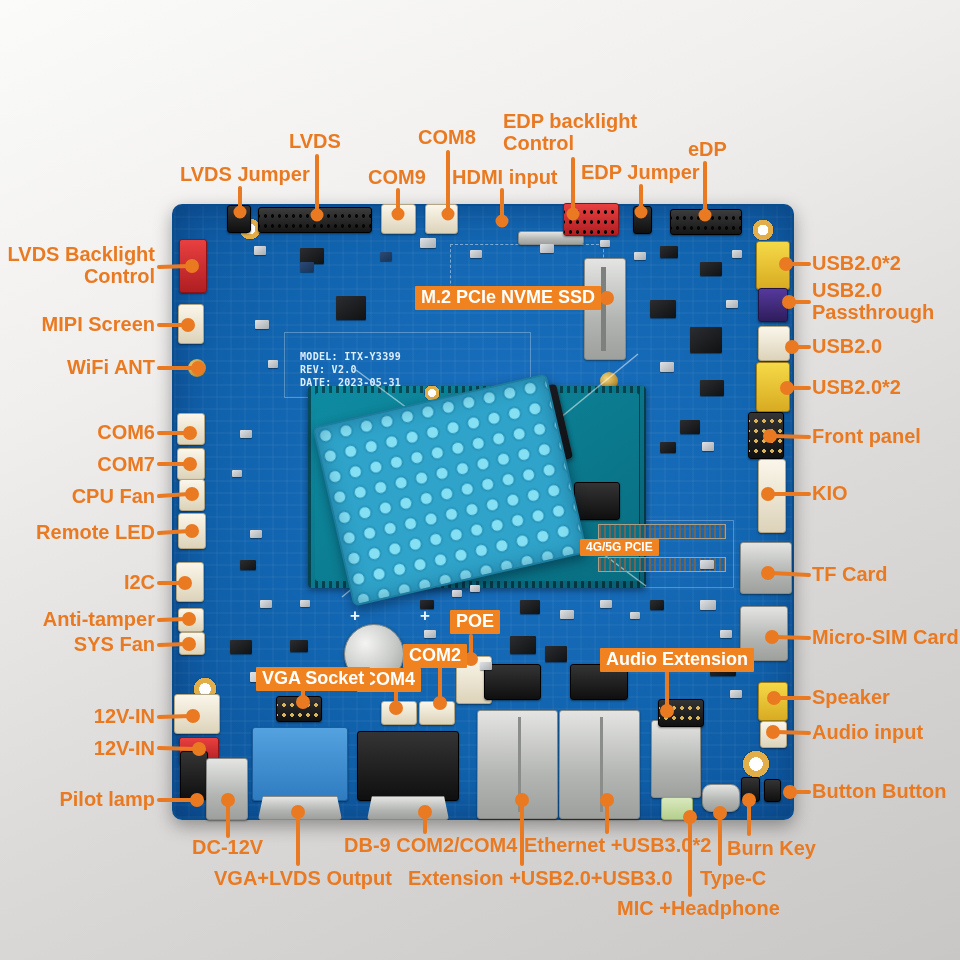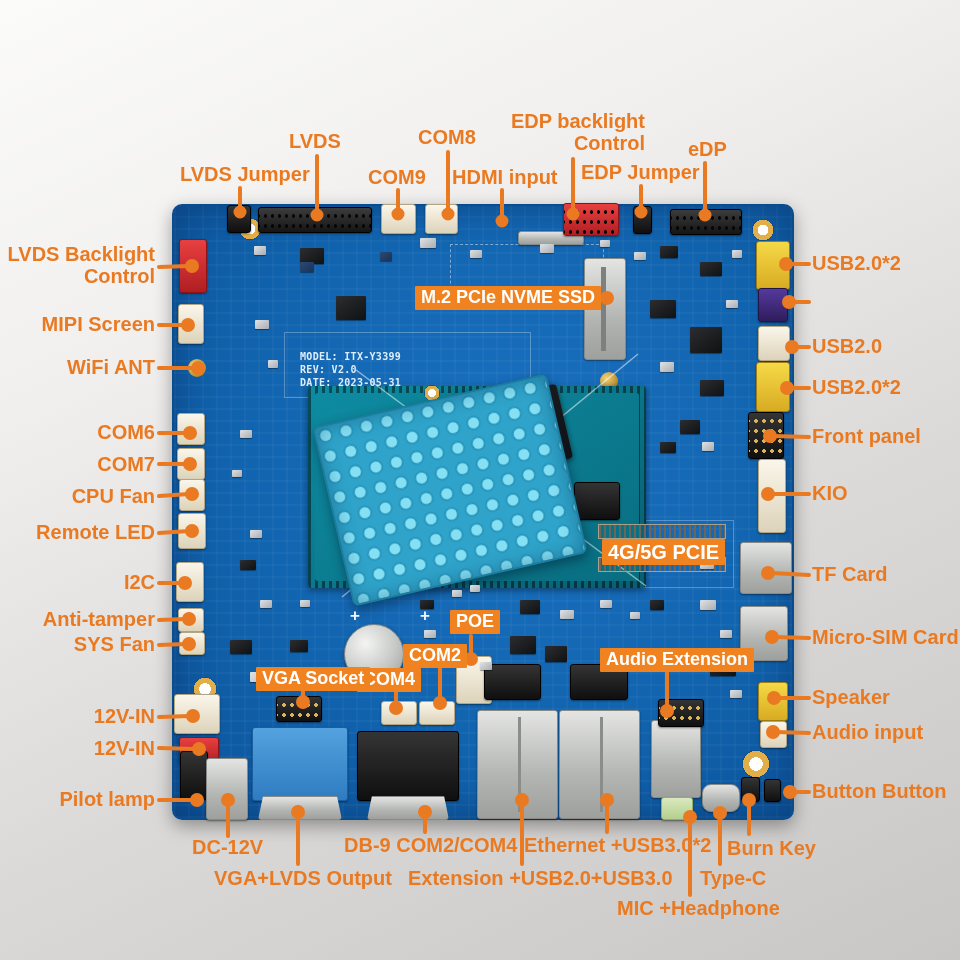--- a/index.html
+++ b/index.html
@@ -329,51 +329,52 @@
         <circle cx="607" cy="800" r="5"></circle>
       <line x1="690" y1="895" x2="690" y2="820"></line>
         <circle cx="690" cy="817" r="5"></circle>
       <line x1="720" y1="864" x2="720" y2="816"></line>
         <circle cx="720" cy="813" r="5"></circle>
     </g>
   </svg>
 
 
   <div class="boxed" style="left:415px;top:286px">M.2 PCIe NVME SSD</div>
-  <div class="boxed" style="left:602px;top:539px;font-size:20px">4G/5G PCIE</div>
+  <div class="boxed" style="left:580px;top:539px;font-size:12px">4G/5G PCIE</div>
   <div class="boxed" style="left:450px;top:610px">POE</div>
   <div class="boxed" style="left:403px;top:644px">COM2</div>
   <div class="boxed" style="left:357px;top:668px">COM4</div>
   <div class="boxed" style="left:256px;top:667px">VGA Socket</div>
   <div class="boxed" style="left:600px;top:648px">Audio Extension</div>
 
   <div class="lbl" style="left:289px;top:131px">LVDS</div>
   <div class="lbl" style="left:368px;top:167px">COM9</div>
   <div class="lbl" style="left:418px;top:127px">COM8</div>
   <div class="lbl" style="left:180px;top:164px">LVDS Jumper</div>
   <div class="lbl" style="left:452px;top:167px">HDMI input</div>
-  <div class="lbl wrap" style="left:503px;top:111px;width:142px;text-align:right">EDP backlight Control</div>
+  <div class="lbl wrap" style="left:503px;top:111px;width:142px;text-align:left">EDP backlight Control</div>
   <div class="lbl" style="left:581px;top:162px">EDP Jumper</div>
   <div class="lbl" style="left:688px;top:139px">eDP</div>
 
   <div class="lbl wrap lbl-left" style="right:805px;top:244px;width:150px">LVDS Backlight Control</div>
   <div class="lbl lbl-left" style="right:805px;top:314px">MIPI Screen</div>
   <div class="lbl lbl-left" style="right:805px;top:357px">WiFi ANT</div>
   <div class="lbl lbl-left" style="right:805px;top:422px">COM6</div>
   <div class="lbl lbl-left" style="right:805px;top:454px">COM7</div>
   <div class="lbl lbl-left" style="right:805px;top:486px">CPU Fan</div>
   <div class="lbl lbl-left" style="right:805px;top:522px">Remote LED</div>
   <div class="lbl lbl-left" style="right:805px;top:572px">I2C</div>
   <div class="lbl lbl-left" style="right:805px;top:609px">Anti-tamper</div>
   <div class="lbl lbl-left" style="right:805px;top:634px">SYS Fan</div>
   <div class="lbl lbl-left" style="right:805px;top:706px">12V-IN</div>
   <div class="lbl lbl-left" style="right:805px;top:738px">12V-IN</div>
   <div class="lbl lbl-left" style="right:805px;top:789px">Pilot lamp</div>
 
   <div class="lbl" style="left:812px;top:253px">USB2.0*2</div>
+  <div class="lbl wrap" style="left:812px;top:280px;width:130px">USB2.0 Passthrough</div>
   <div class="lbl" style="left:812px;top:336px">USB2.0</div>
   <div class="lbl" style="left:812px;top:377px">USB2.0*2</div>
   <div class="lbl" style="left:812px;top:426px">Front panel</div>
   <div class="lbl" style="left:812px;top:483px">KIO</div>
   <div class="lbl" style="left:812px;top:564px">TF Card</div>
   <div class="lbl" style="left:812px;top:627px">Micro-SIM Card</div>
   <div class="lbl" style="left:812px;top:687px">Speaker</div>
   <div class="lbl" style="left:812px;top:722px">Audio input</div>
   <div class="lbl" style="left:812px;top:781px">Button Button</div>
   <div class="lbl" style="left:727px;top:838px">Burn Key</div>

